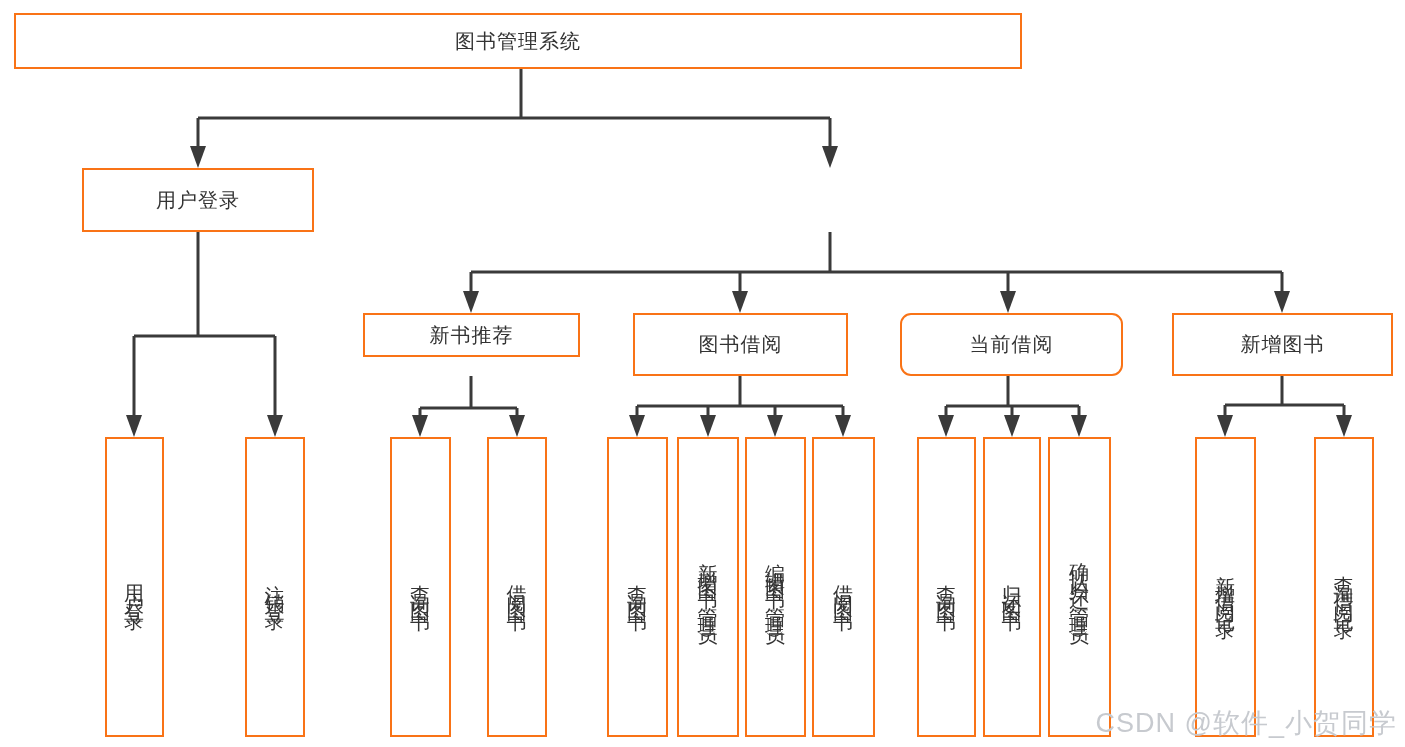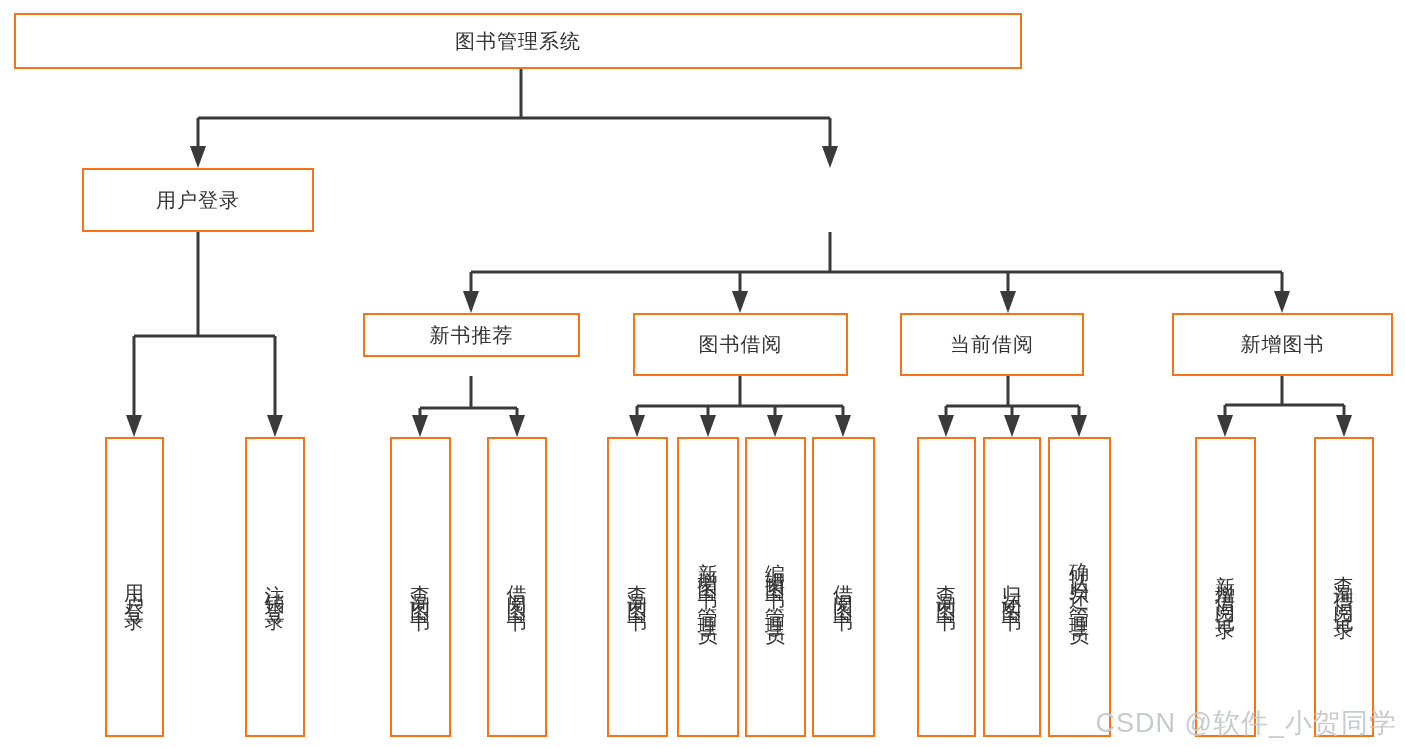--- a/index.html
+++ b/index.html
@@ -87,21 +87,21 @@
         <polygon points="1344,437 1336,415 1352,415"></polygon>
       </g>
   </svg>
 
   <div class="node" style="left:14px; top:13px; width:1008px; height:56px;">图书管理系统</div>
 
   <div class="node" style="left:82px; top:168px; width:232px; height:64px;">用户登录</div>
 
   <div class="node" style="left:363px; top:313px; width:217px; height:44px;">新书推荐</div>
   <div class="node" style="left:633px; top:313px; width:215px; height:63px;">图书借阅</div>
-  <div class="node" style="left:900px; top:313px; width:184px; height:63px;">当前借阅</div>
+  <div class="node" style="left:900px; top:313px; width:223px; height:63px;border-radius:11px;">当前借阅</div>
   <div class="node" style="left:1172px; top:313px; width:221px; height:63px;">新增图书</div>
 
   <div class="node vertical" style="left:105px; top:437px; width:59px; height:300px;">
     <span>用户登录</span>
   </div>
   <div class="node vertical" style="left:245px; top:437px; width:60px; height:300px;">
     <span>注销登录</span>
   </div>
 
   <div class="node vertical" style="left:390px; top:437px; width:61px; height:300px;">

